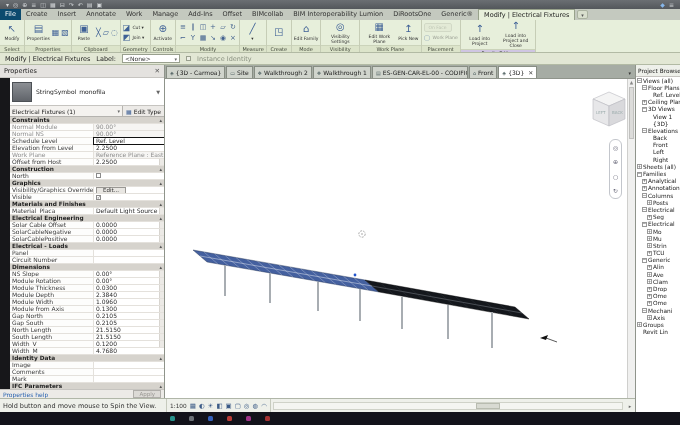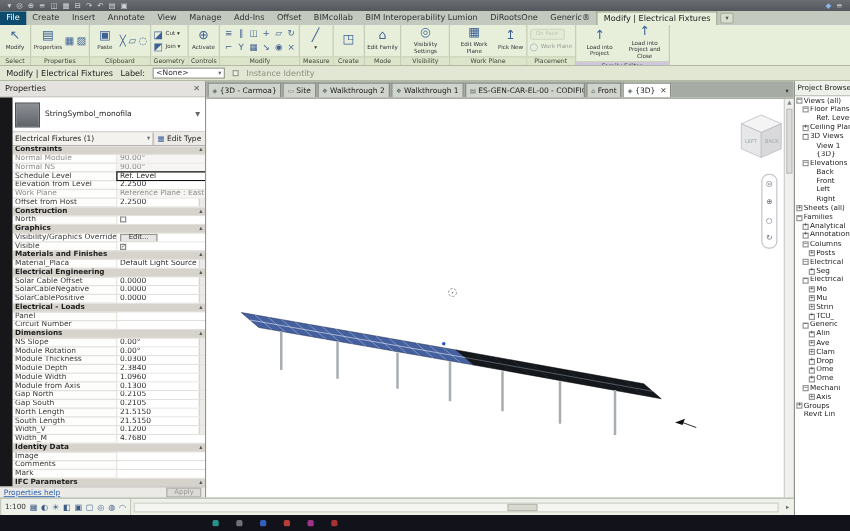--- a/index.html
+++ b/index.html
@@ -127,21 +127,21 @@
     <span class="spacer"></span>
   <span class="qi blue">◆</span>
       <span class="qi">≡</span>
     </div>
 
   <div id="tabrow">
       <div class="rtab file">File</div>
       <div class="rtab">Create</div>
       <div class="rtab">Insert</div>
       <div class="rtab">Annotate</div>
-      <div class="rtab">View</div>
+      <div class="rtab">Work</div>
       <div class="rtab">Manage</div>
       <div class="rtab">Add-Ins</div>
       <div class="rtab">Offset</div>
       <div class="rtab">BIMcollab</div>
       <div class="rtab">BIM Interoperability Lumion</div>
       <div class="rtab">DiRootsOne</div>
       <div class="rtab">Generic®</div>
       <div class="rtab ctx">Modify | Electrical Fixtures</div>
       <div class="rtab-caret">▾</div>
     </div>
@@ -757,20 +757,21 @@
           <span class="tlab">Groups</span>
         </div>
         <div class="titem" style="padding-left: 1px;">
           <span class="tsp"></span>
           <span class="tlab">Revit Lin</span>
         </div>
       </div>
   </div>
 
   <div id="statusrow">
+    <span id="status-msg">Hold button and move mouse to Spin the View.</span>
     <div id="vcb">
       <span id="vcb-scale">1:100</span>
     <span class="vcbi">▦</span>
         <span class="vcbi">◐</span>
         <span class="vcbi">☀</span>
         <span class="vcbi">◧</span>
         <span class="vcbi">▣</span>
         <span class="vcbi">▢</span>
         <span class="vcbi">◎</span>
         <span class="vcbi">◍</span>

